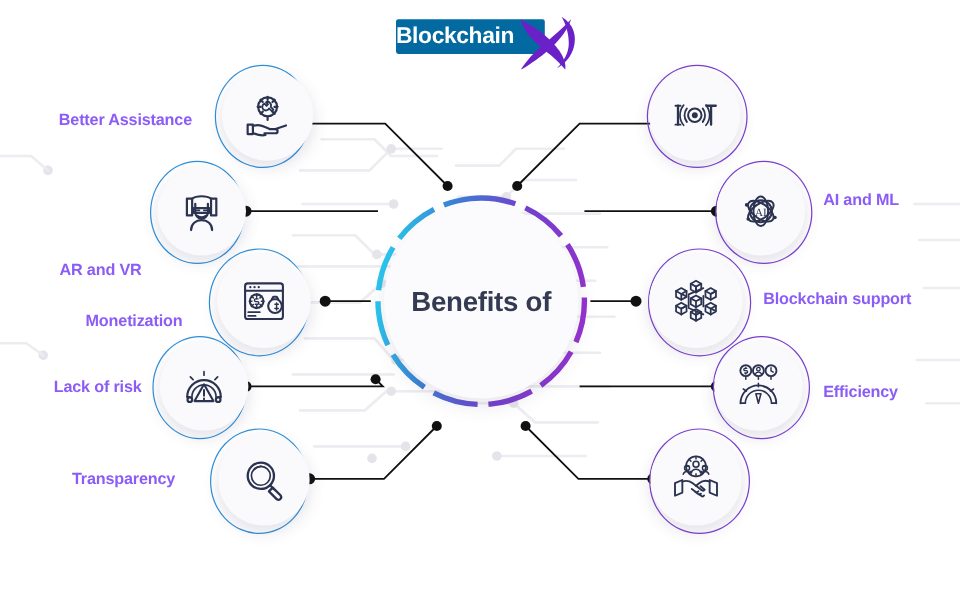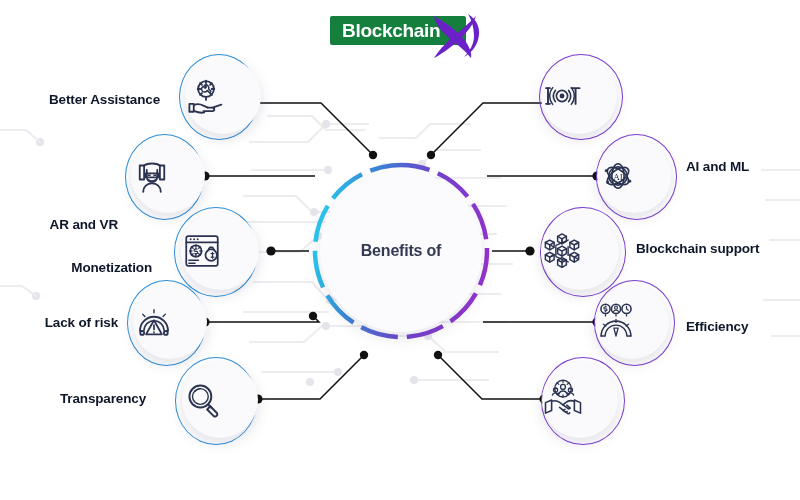--- a/index.html
+++ b/index.html
@@ -17,22 +17,22 @@
 
   
   .connectors { position:absolute; inset:0; z-index:2; pointer-events:none; }
 
   
   #logo {
     position:absolute; left:330px; top:16px; z-index:6;
     display:flex; align-items:center;
   }
   #logo .logo-plate {
-    background:#15803d;
-    padding:5px 26px 5px 12px;
+    background:#0369a1;
+    padding:5px 26px 5px 0;
     display:flex; align-items:center;
     border-radius:2px;
   }
   #logo .logo-word {
     color:#ffffff; font-size:19px; font-weight:bold;
     letter-spacing:-0.3px; line-height:1;
   }
   #logo .logo-x { position:absolute; left:96px; top:-4px; }
 
   
@@ -43,44 +43,44 @@
   #hub .hub-ring { position:absolute; inset:0; }
   #hub .hub-face {
     position:absolute; left:9px; top:9px; width:162px; height:162px;
     border-radius:50%;
     background:#fbfbfd;
     box-shadow:0 6px 16px rgba(70,70,110,0.13);
     display:flex; flex-direction:column;
     align-items:center; justify-content:center;
   }
   #hub .hub-title {
-    color:#343a52; font-weight:bold; font-size:16px;
+    color:#343a52; font-weight:bold; font-size:23px;
     line-height:1.22; text-align:center; letter-spacing:-0.2px;
   }
 
   
   .node { position:absolute; z-index:3; }
   .node .disc {
     position:absolute; inset:0;
     border-radius:50%;
     background:#fafafc;
-    display:flex; align-items:center; justify-content:flex-start;
+    display:flex; align-items:center; justify-content:center;
     box-shadow:0 5px 13px rgba(70,70,110,0.16);
   }
   .node .halo {
     position:absolute; border-radius:50%;
     border:1.6px solid #2f8fd8;
   }
   .node.right .halo { border-color:#7b3fd0; }
   .node .glyph { position:relative; z-index:2; }
 
   
   .label {
     position:absolute; z-index:5;
-    color:#0f172a; font-weight:bold; font-size:13.5px;
+    color:#8b5cf6; font-weight:bold; font-size:13.5px;
     letter-spacing:-0.15px; white-space:nowrap;
   }
   .label.left { text-align:right; }
   .label.right { text-align:left; }
 </style>
 </head>
 <body>
 
 <div id="stage">
 

